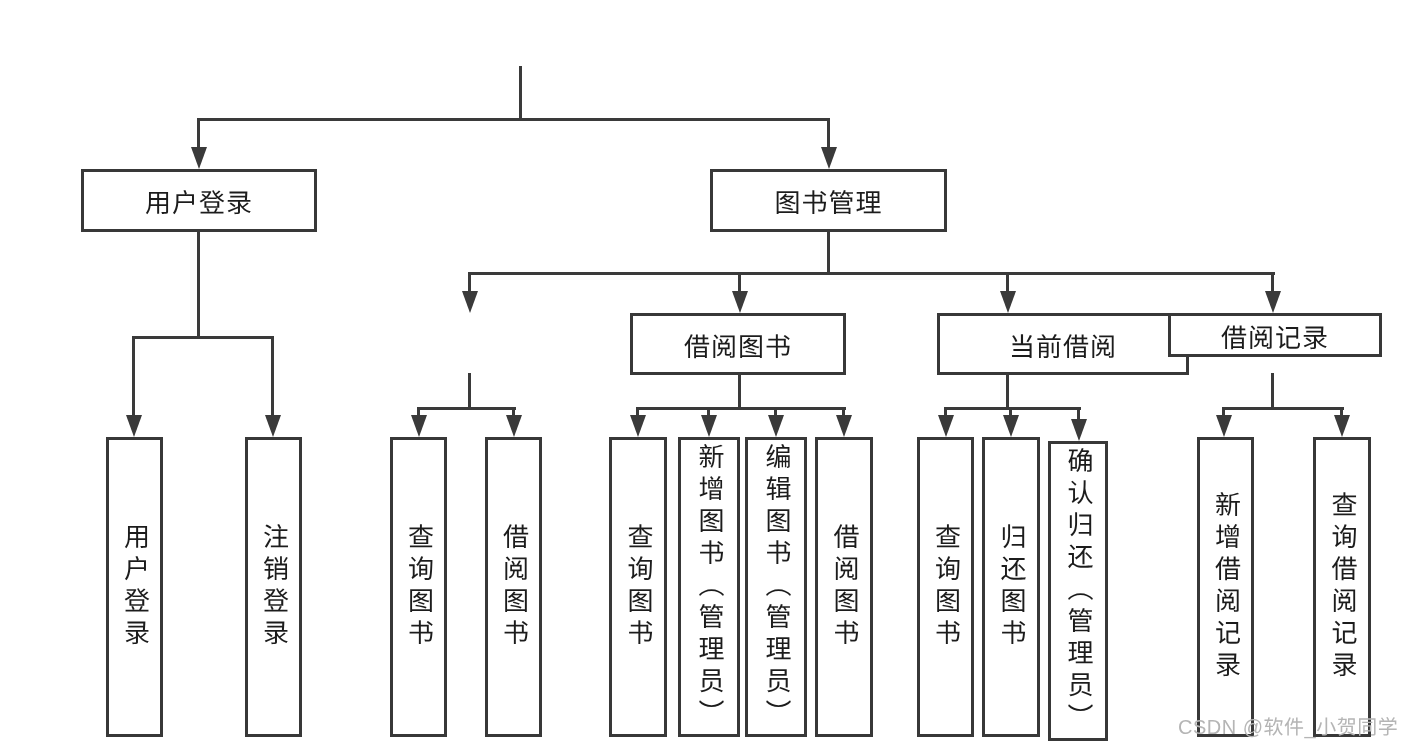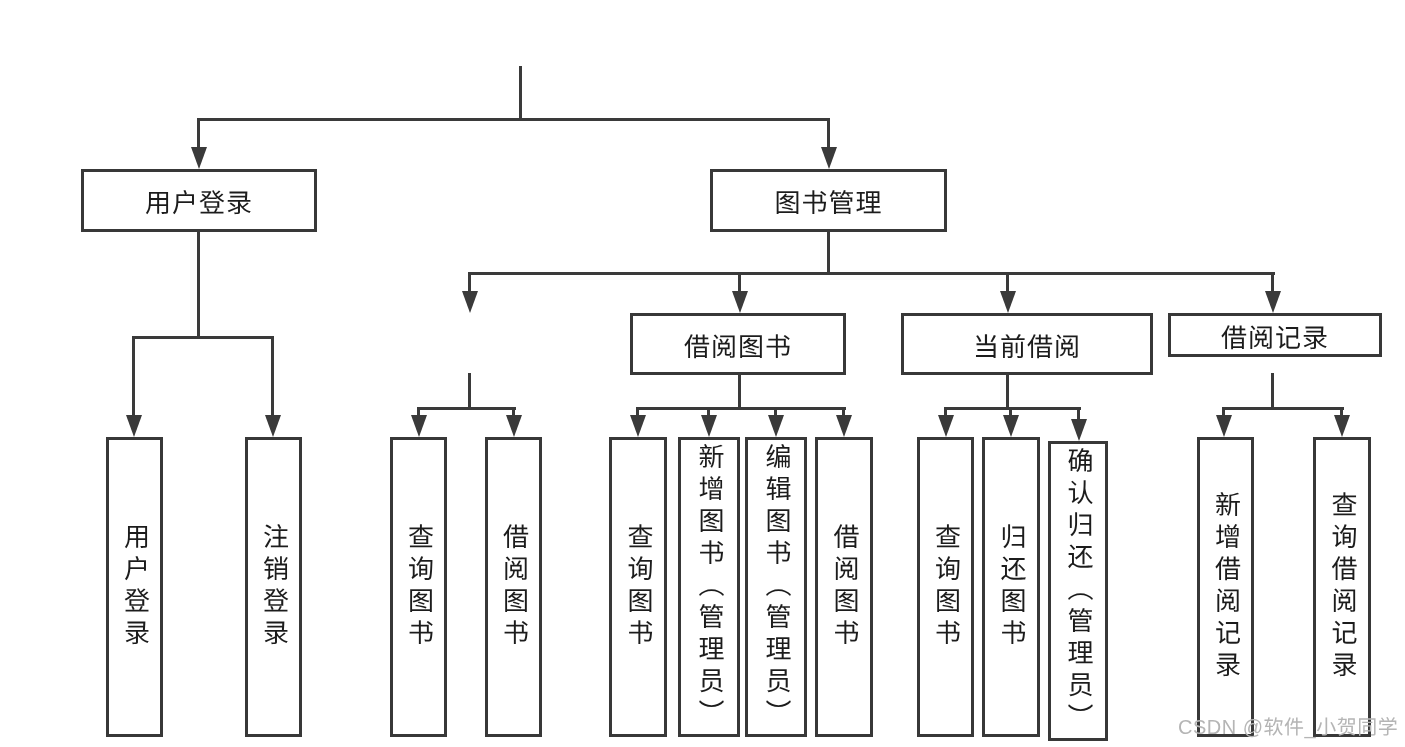--- a/index.html
+++ b/index.html
@@ -63,21 +63,21 @@
   <div class="line" style="left:738px;top:272px;width:3px;height:24px;"></div>
   <div class="arrow" style="left:732px;top:291px;"></div>
   <div class="line" style="left:1006px;top:272px;width:3px;height:24px;"></div>
   <div class="arrow" style="left:1000px;top:291px;"></div>
   <div class="line" style="left:1271px;top:272px;width:3px;height:24px;"></div>
   <div class="arrow" style="left:1265px;top:291px;"></div>
 
   <div class="box" style="left:630px;top:313px;width:216px;height:62px;">
     <span class="hlabel">借阅图书</span>
   </div>
-  <div class="box" style="left:901px;top:313px;width:252px;height:62px;">
+  <div class="box" style="left:937px;top:313px;width:252px;height:62px;">
     <span class="hlabel">当前借阅</span>
   </div>
   <div class="box" style="left:1168px;top:313px;width:214px;height:44px;">
     <span class="hlabel">借阅记录</span>
   </div>
 
   <div class="line" style="left:468px;top:373px;width:3px;height:36px;"></div>
   <div class="line" style="left:417px;top:407px;width:99px;height:3px;"></div>
   <div class="line" style="left:417px;top:407px;width:3px;height:12px;"></div>
   <div class="arrow" style="left:411px;top:415px;"></div>

